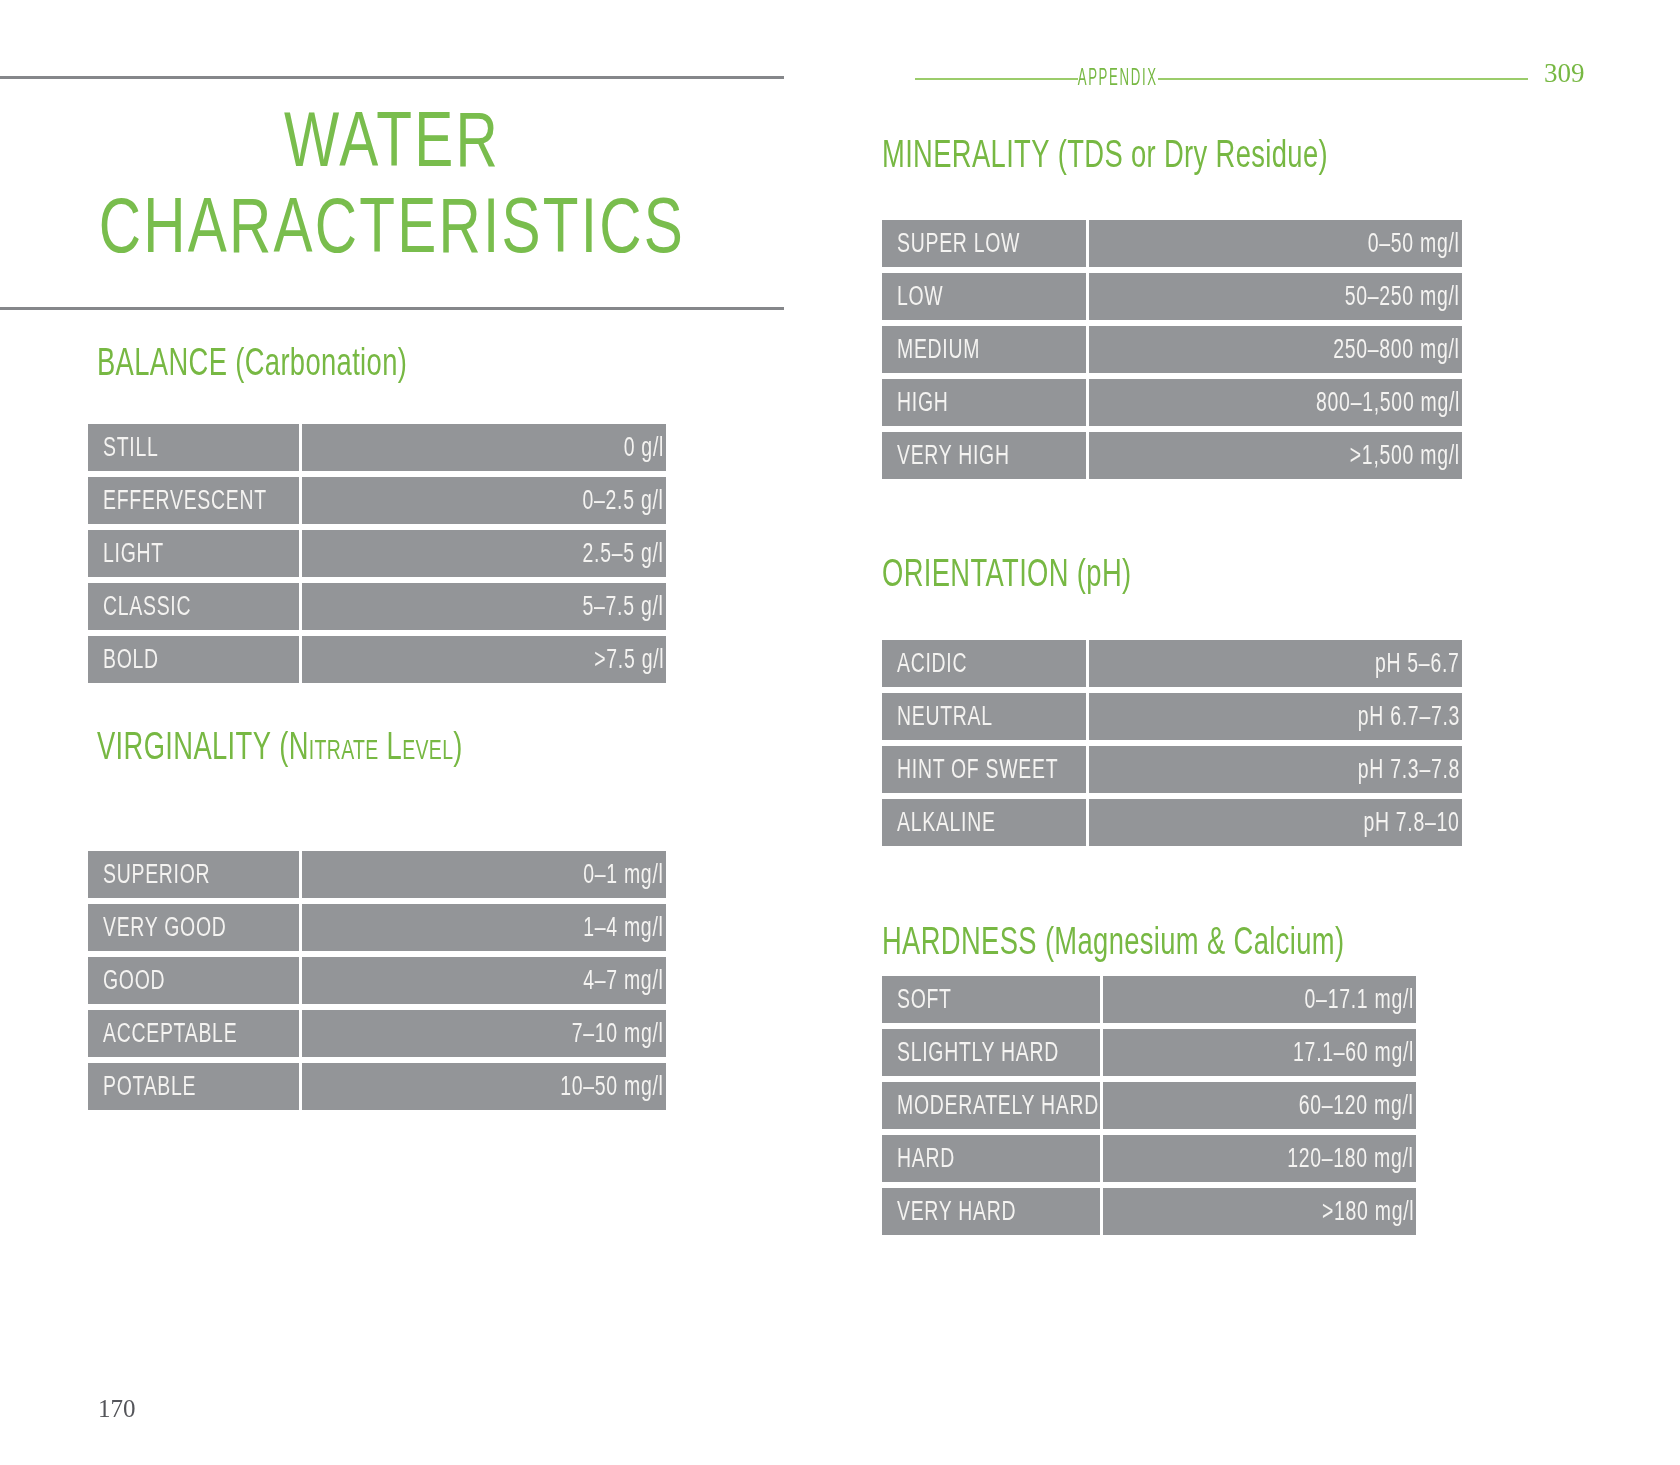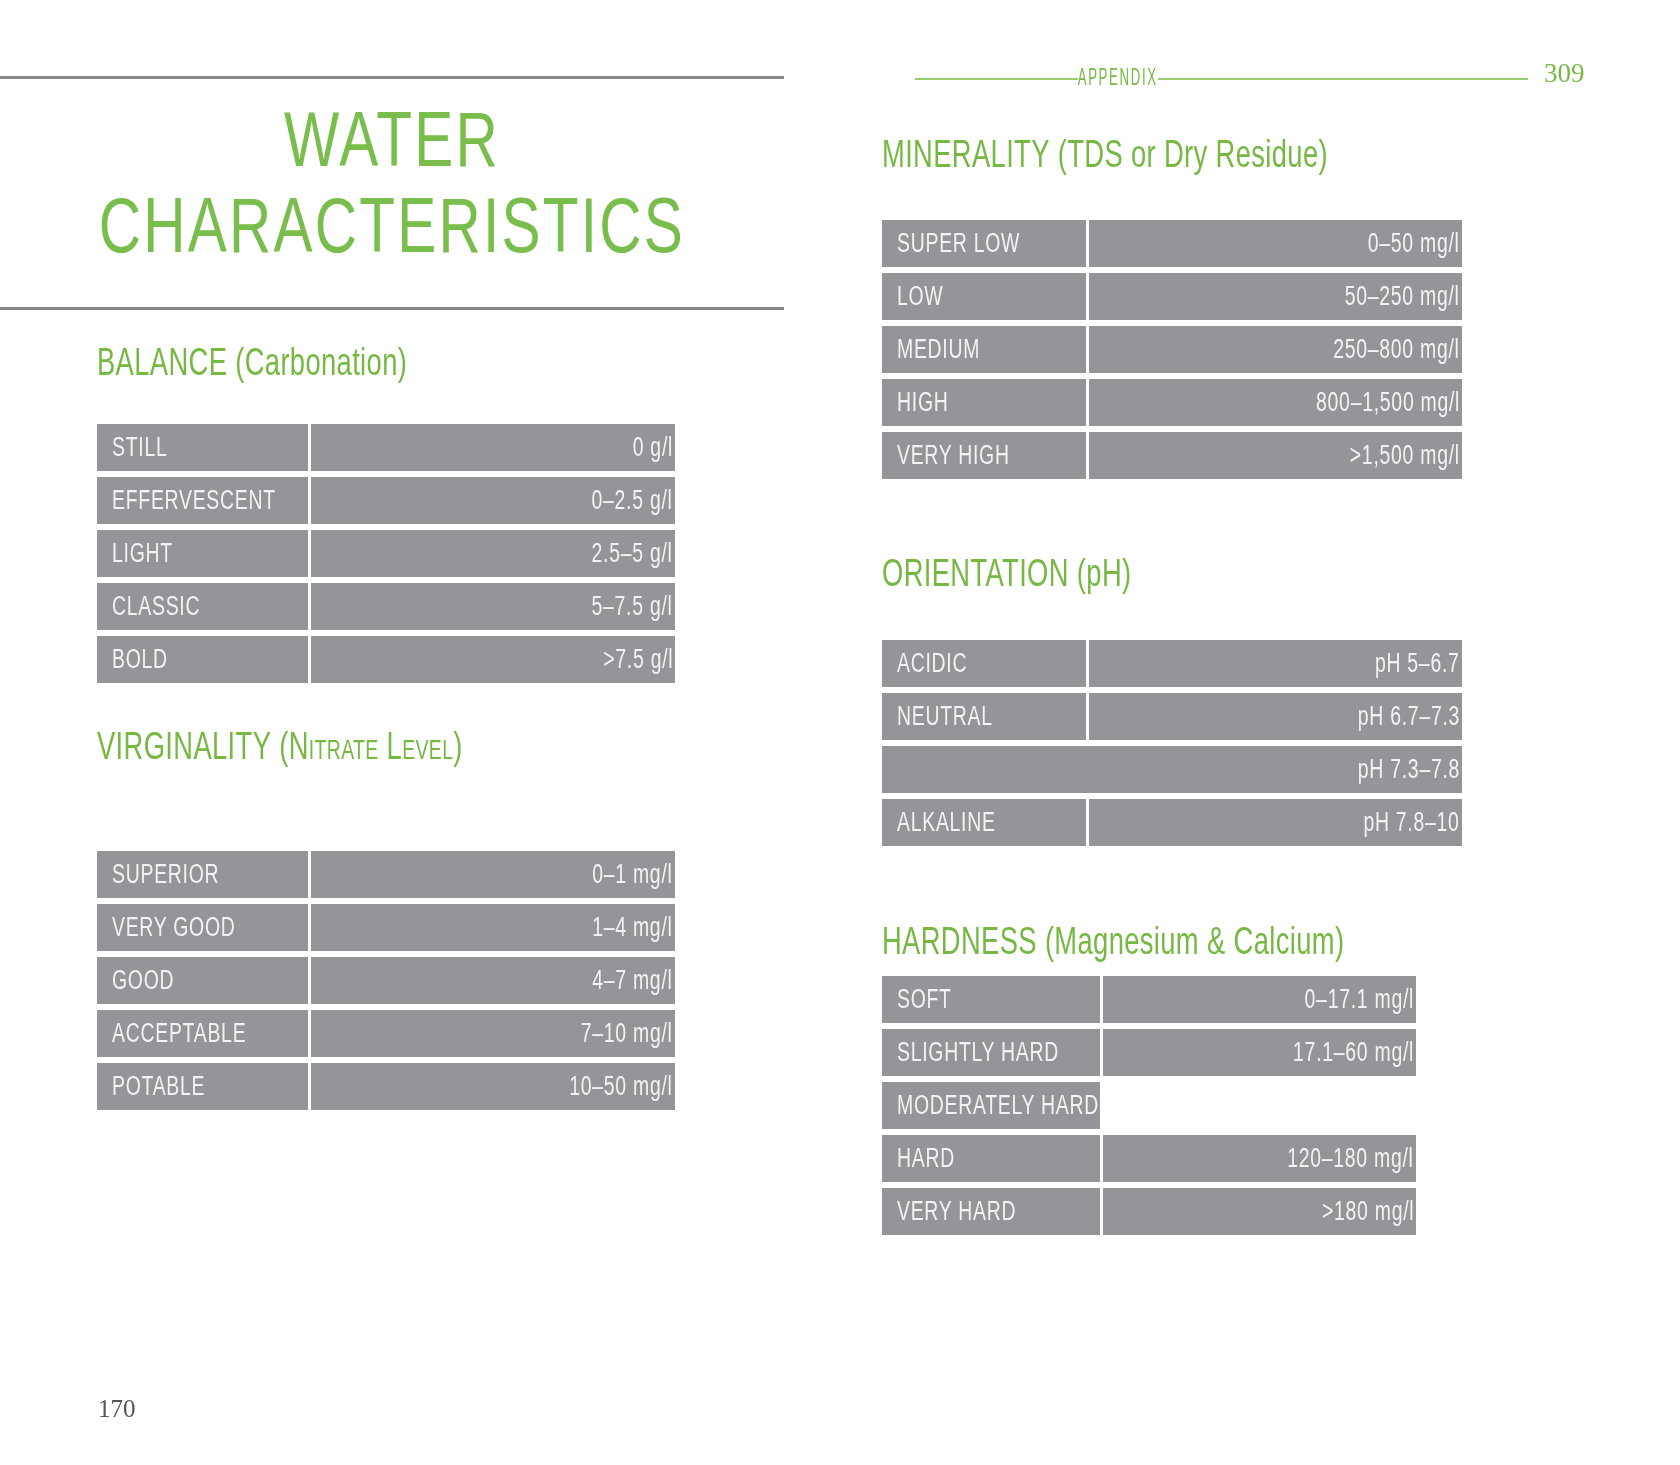--- a/index.html
+++ b/index.html
@@ -29,21 +29,21 @@
   .sec-h .cond{letter-spacing:0.5px;}
   .sc{font-variant:small-caps;}
 
   
   .wtable{position:absolute;display:flex;flex-direction:column;gap:6px;}
   .row{display:flex;gap:3px;height:47px;}
   .cell{background:#939598;display:flex;align-items:center;}
   .lab{width:211px;flex:0 0 auto;padding-left:15px;box-sizing:border-box;}
   .val{flex:1 1 auto;justify-content:flex-end;padding-right:2px;box-sizing:border-box;}
   .ctxt{color:#f4f3f1;font-size:27px;letter-spacing:1px;}
-  #tbl-balance,#tbl-virginality{left:97px;width:578px;}
+  #tbl-balance,#tbl-virginality{left:88px;width:578px;}
   #tbl-balance{top:424px;}
   #tbl-virginality{top:806px;margin-top:45px;}
   #tbl-minerality,#tbl-orientation{left:882px;width:580px;}
   #tbl-minerality{top:220px;}
   #tbl-orientation{top:640px;}
   #tbl-hardness{left:882px;top:976px;width:534px;}
   #tbl-minerality .lab,#tbl-orientation .lab{width:204px;}
   #tbl-hardness .lab{width:218px;}
 
   #sec-balance-h{left:97px;top:342px;}
@@ -251,20 +251,23 @@
       </div>
       <div class="row">
         <div class="cell lab">
             <span class="ctxt cond">NEUTRAL</span>
           </div>
         <div class="cell val">
             <span class="ctxt cond cond-r">pH 6.7–7.3</span>
           </div>
       </div>
       <div class="row">
+        <div class="cell lab">
+            <span class="ctxt cond">HINT OF SWEET</span>
+          </div>
         <div class="cell val">
             <span class="ctxt cond cond-r">pH 7.3–7.8</span>
           </div>
       </div>
       <div class="row">
         <div class="cell lab">
             <span class="ctxt cond">ALKALINE</span>
           </div>
         <div class="cell val">
             <span class="ctxt cond cond-r">pH 7.8–10</span>
@@ -290,20 +293,23 @@
             <span class="ctxt cond">SLIGHTLY HARD</span>
           </div>
         <div class="cell val">
             <span class="ctxt cond cond-r">17.1–60 mg/l</span>
           </div>
       </div>
       <div class="row">
         <div class="cell lab">
             <span class="ctxt cond">MODERATELY HARD</span>
           </div>
+        <div class="cell val">
+            <span class="ctxt cond cond-r">60–120 mg/l</span>
+          </div>
       </div>
       <div class="row">
         <div class="cell lab">
             <span class="ctxt cond">HARD</span>
           </div>
         <div class="cell val">
             <span class="ctxt cond cond-r">120–180 mg/l</span>
           </div>
       </div>
       <div class="row">

